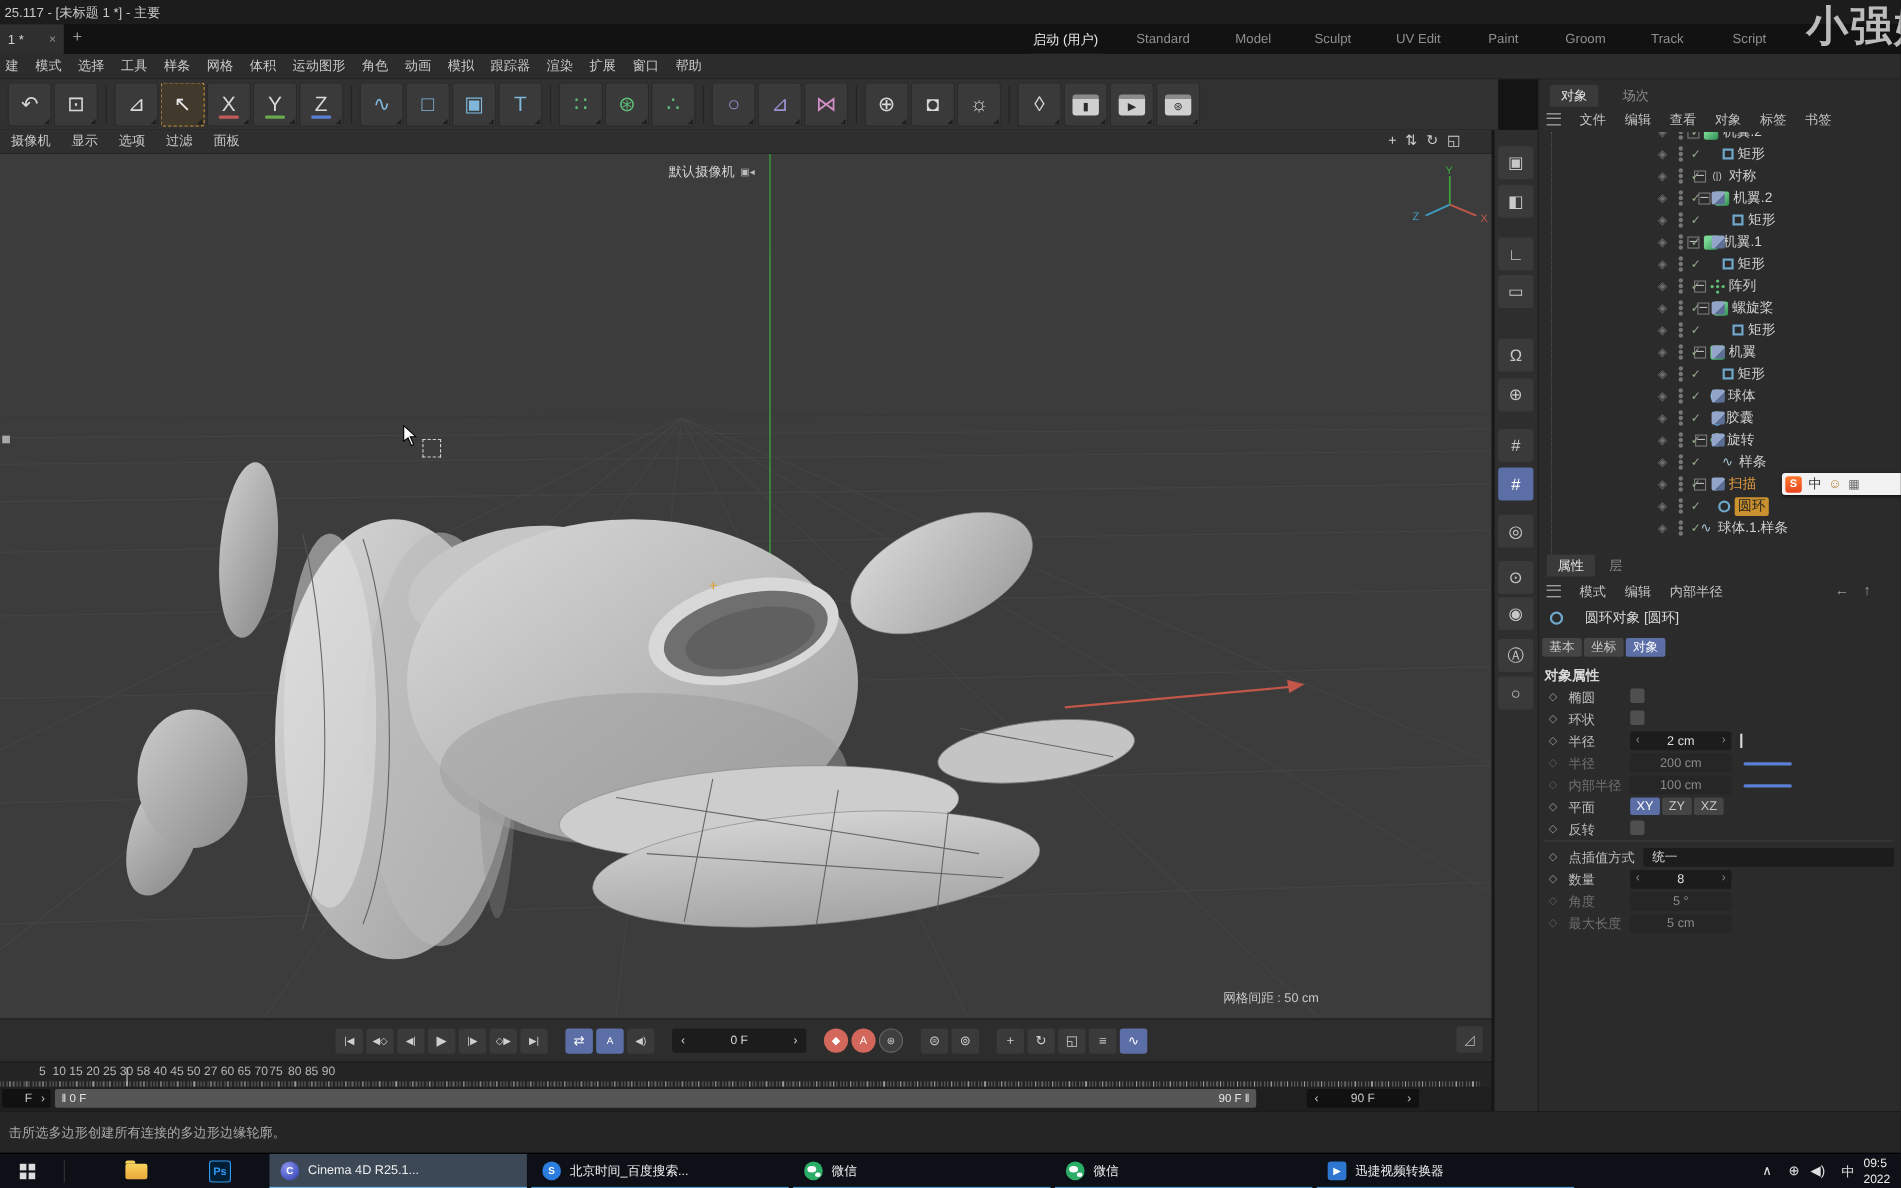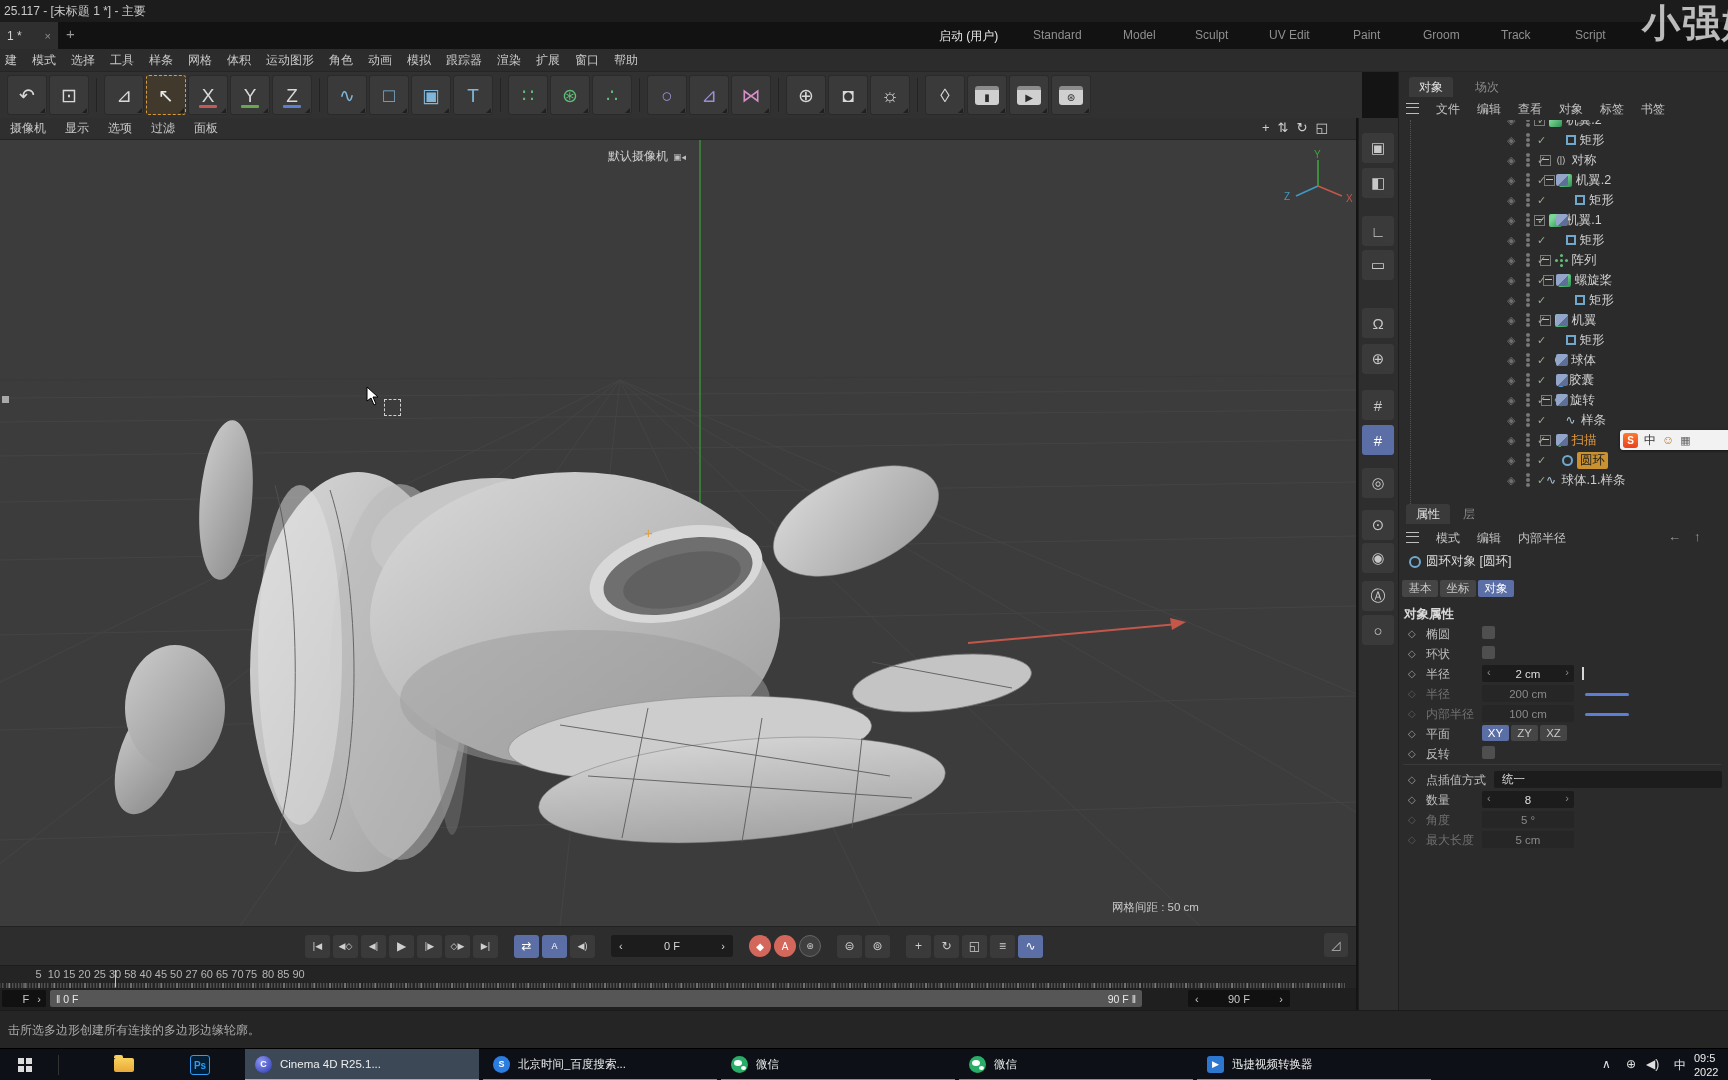--- a/index.html
+++ b/index.html
@@ -70,21 +70,21 @@
   .i-lathe{width:10px;height:10px;transform:rotate(45deg);background:linear-gradient(135deg,#79d694,#2f8f52);border-radius:2px;}
   .i-spline{color:#a9c4d6;font-size:12px;}
   .i-sweep{color:#5fbf77;font-size:12px;font-weight:bold;}
   .i-circle{width:11px;height:11px;border:2px solid #6fa8cc;border-radius:50%;box-sizing:border-box;}
   .rlayers{position:absolute;left:108px;color:#6f6f6f;font-size:11px;}
   .rdots{position:absolute;left:127px;width:4px;height:4px;border-radius:50%;background:#777;box-shadow:0 -5px 0 #777,0 5px 0 #777;top:8px;}
   .rdots::after{content:"";}
   .rcheck{position:absolute;left:138px;color:#96ab8e;font-size:11px;}
   .rtag{position:absolute;left:157px;width:12px;height:12px;border-radius:2px;background:linear-gradient(135deg,#93a5c9 58%,#5d6f96 58%);}
   
-  .attr-title{position:absolute;font-size:12.5px;color:#dcdcdc;display:flex;align-items:center;gap:5px;}
+  .attr-title{position:absolute;font-size:12.5px;color:#dcdcdc;display:flex;align-items:center;gap:20px;}
   .ringicon{width:12px;height:12px;border:2px solid #6fa8cc;border-radius:50%;box-sizing:border-box;}
   .chip{position:absolute;width:36px;height:17px;background:#454545;border-radius:2px;color:#c8c8c8;font-size:11.5px;display:flex;align-items:center;justify-content:center;top:0;}
   .chip.active{background:#5b6ea6;color:#fff;}
   .secheader{position:absolute;font-size:12.5px;font-weight:bold;color:#d8d8d8;}
   .arow{position:absolute;left:0;width:330px;height:20px;}
   .arow .dia{position:absolute;left:9px;top:4px;color:#9a9a9a;font-size:10px;}
   .arow .albl{position:absolute;left:27px;top:2px;font-size:12px;color:#bdbdbd;white-space:nowrap;}
   .arow.disabled .albl{color:#6f6f6f;} .arow.disabled .dia{color:#5c5c5c;}
   .afield{position:absolute;left:83px;top:1px;width:92px;height:17px;background:#1c1c1c;border-radius:2px;color:#dedede;font-size:11.5px;display:flex;align-items:center;justify-content:center;box-sizing:border-box;}
   .afield .ch{position:absolute;color:#8a8a8a;font-size:11px;top:1px;}

